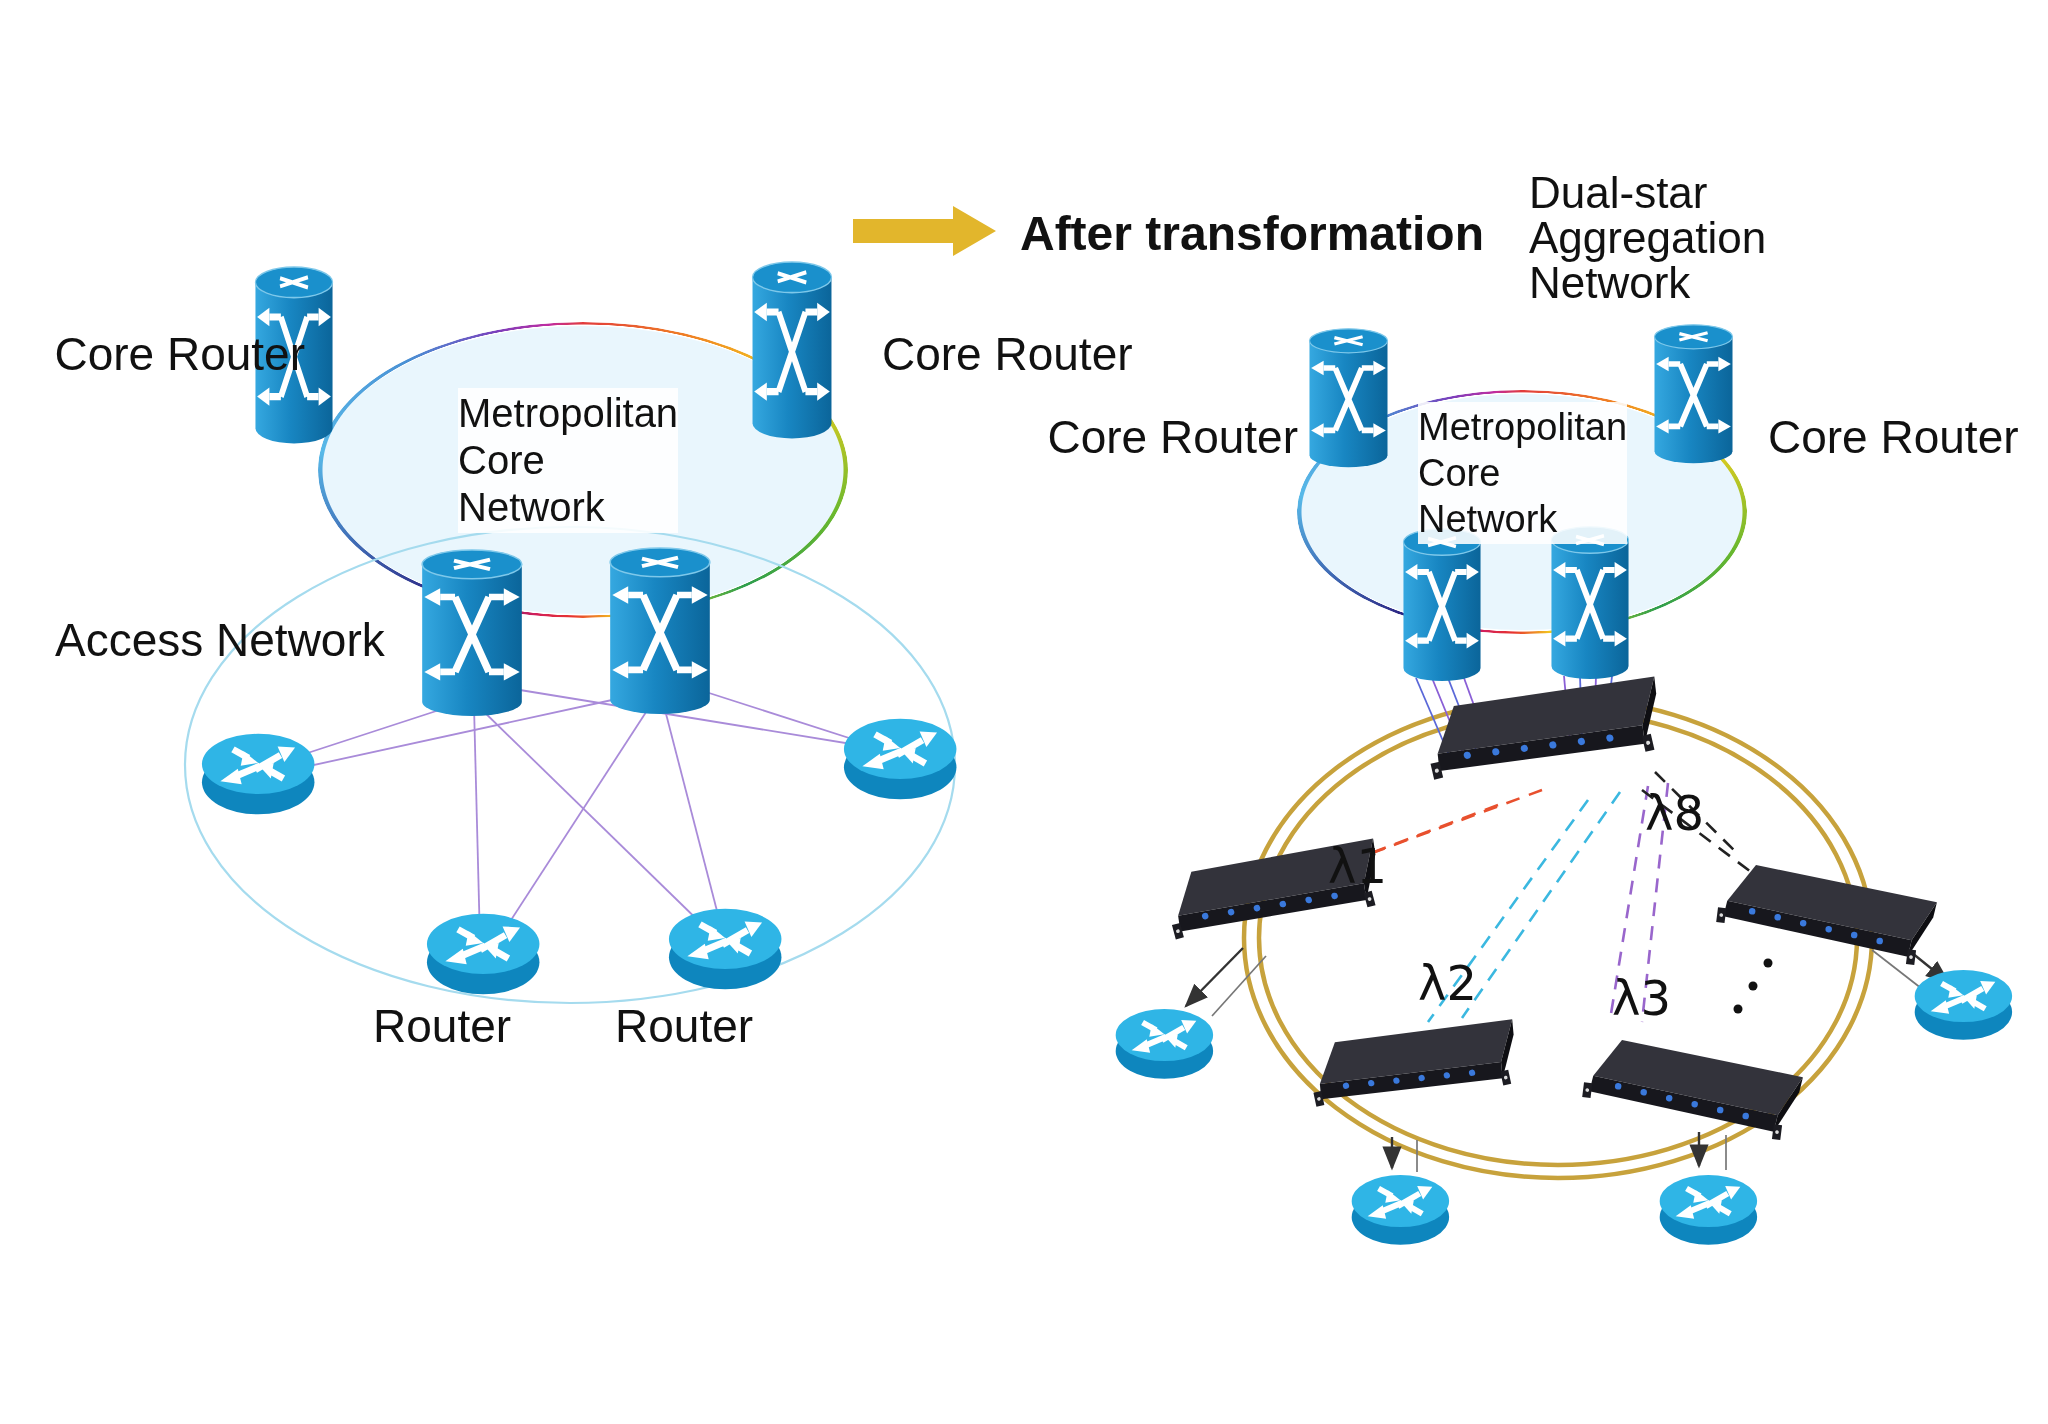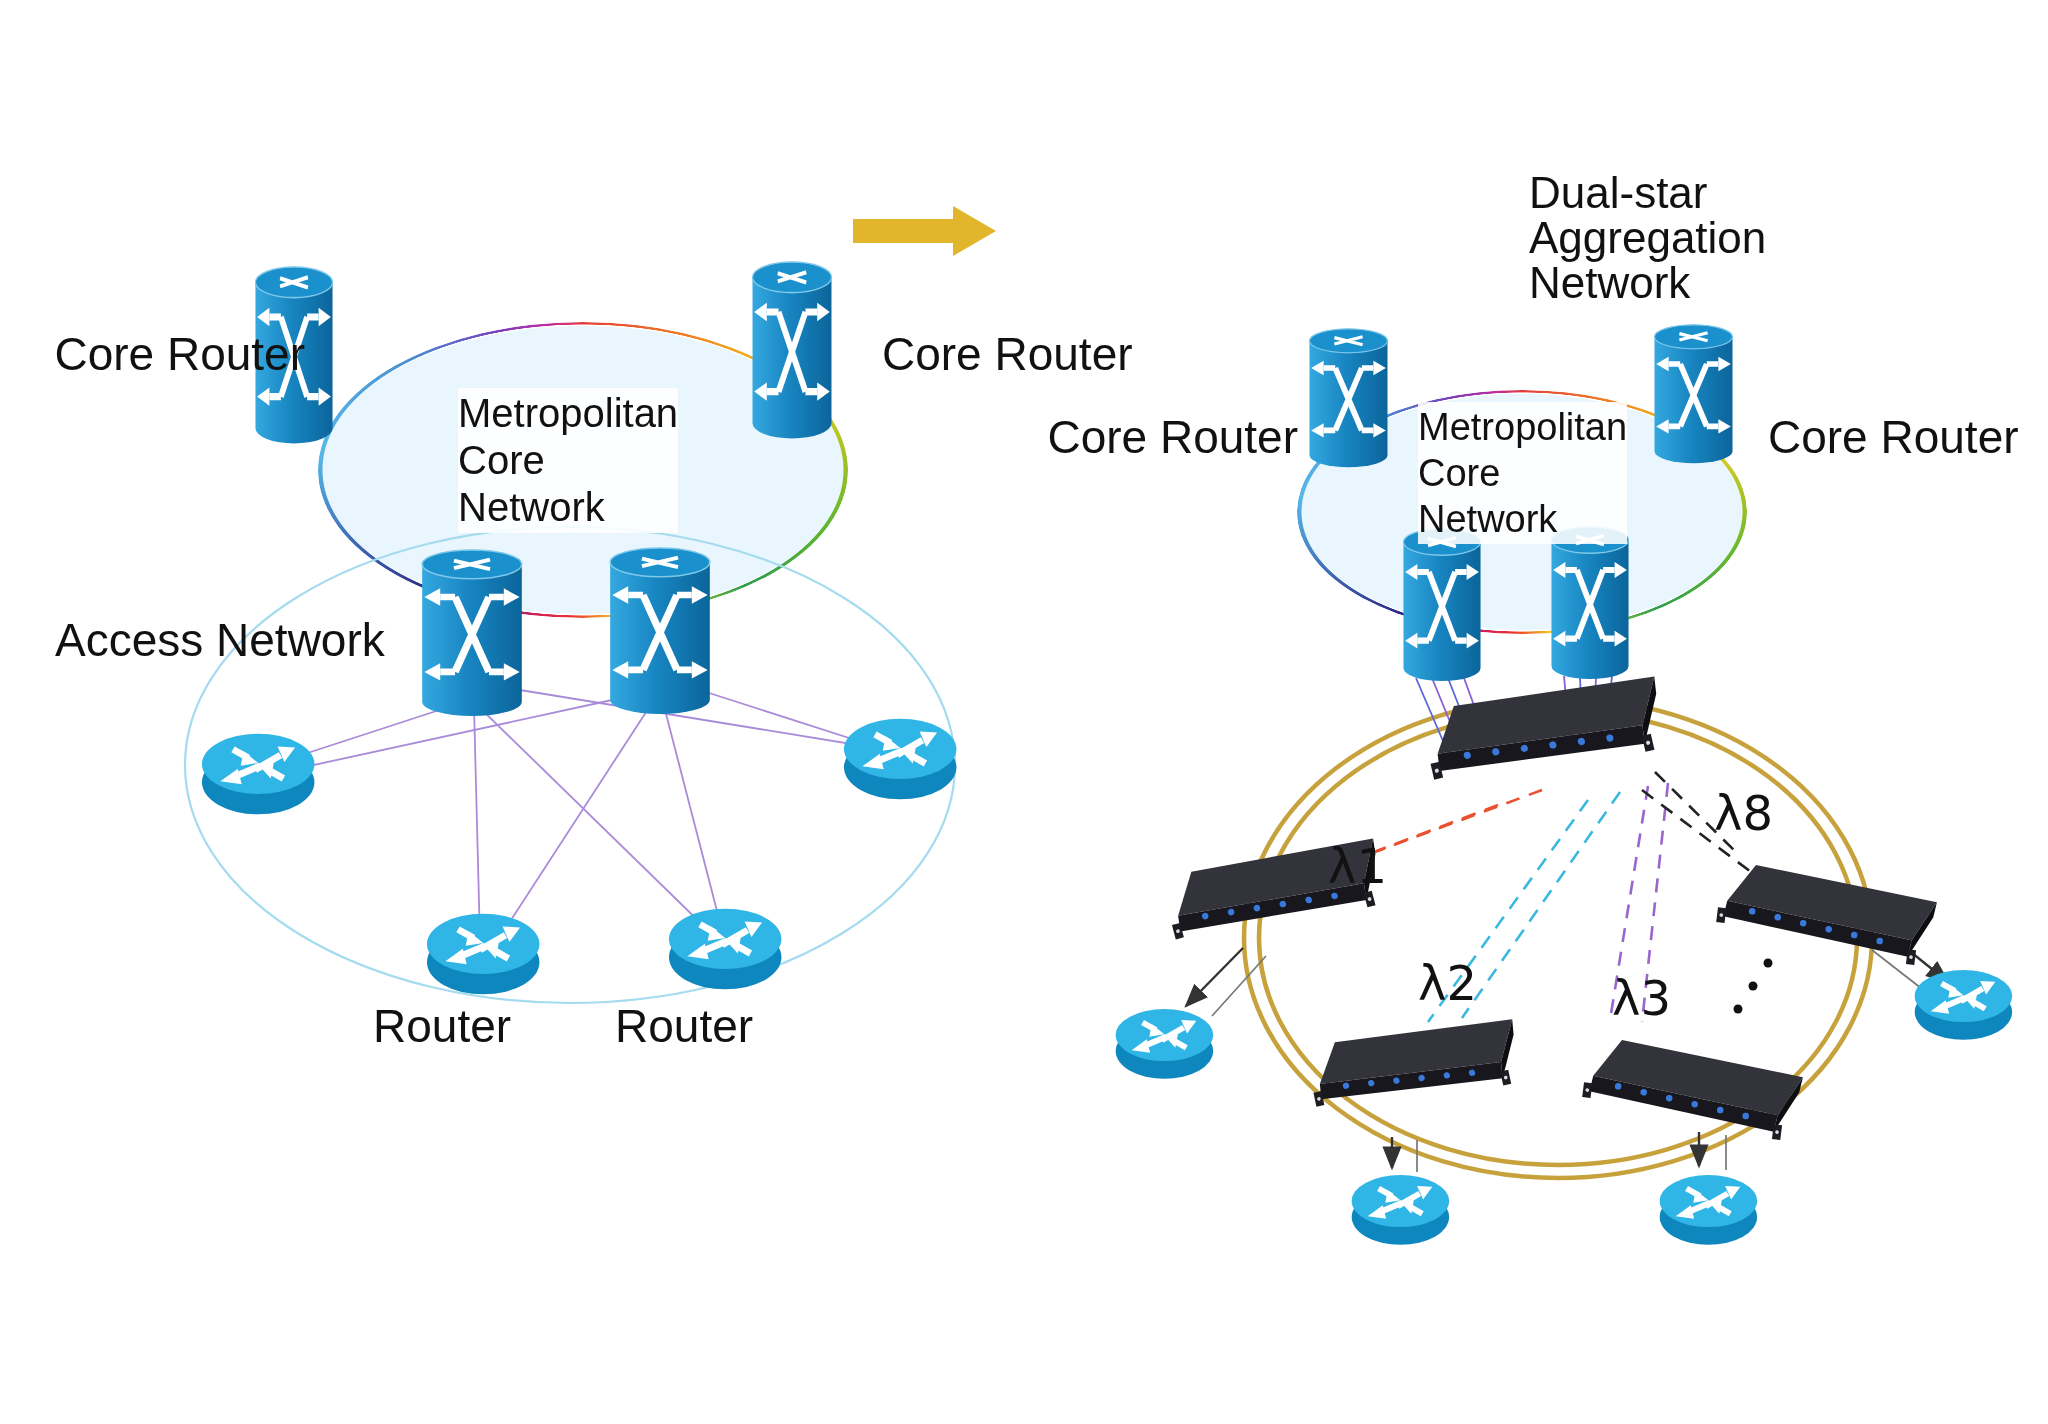--- a/index.html
+++ b/index.html
@@ -168,20 +168,21 @@
     <use href="#cyl" transform="translate(1652,324) scale(0.83,0.80)"></use>
     <use href="#cyl" transform="translate(1401,528) scale(0.82,0.88)"></use>
     <use href="#cyl" transform="translate(1549,526) scale(0.82,0.88)"></use>
 
     <use href="#disc" transform="translate(1114,1004) scale(0.84)"></use>
     <use href="#disc" transform="translate(1913,965) scale(0.84)"></use>
     <use href="#disc" transform="translate(1350,1170) scale(0.84)"></use>
     <use href="#disc" transform="translate(1658,1170) scale(0.84)"></use>
   </svg>
 
+  <div class="abs title" style="left:1002px;top:206px;width:500px;">After transformation</div>
 
   <div class="abs multiline" style="left:1529px;top:170px;width:330px;">
     <div>Dual-star</div>
     <div>Aggregation</div>
     <div>Network</div>
   </div>
 
   <div class="abs lbl right" style="left:0px;top:330px;width:305px;">Core Router</div>
   <div class="abs lbl" style="left:882px;top:330px;width:320px;">Core Router</div>
   <div class="abs lbl" style="left:55px;top:616px;width:380px;">Access Network</div>
@@ -199,15 +200,15 @@
 
   <div class="abs ringtext small" style="left:1418px;top:402px;">
     <div>Metropolitan</div>
     <div>Core</div>
     <div>Network</div>
   </div>
 
   <div class="abs lam" style="left:1328px;top:838px;">λ1</div>
   <div class="abs lam" style="left:1418px;top:955px;">λ2</div>
   <div class="abs lam" style="left:1612px;top:970px;">λ3</div>
-  <div class="abs lam" style="left:1714px;top:785px;">λ8</div>
+  <div class="abs lam" style="left:1645px;top:785px;">λ8</div>
 
 </div>
 
 </body></html>

